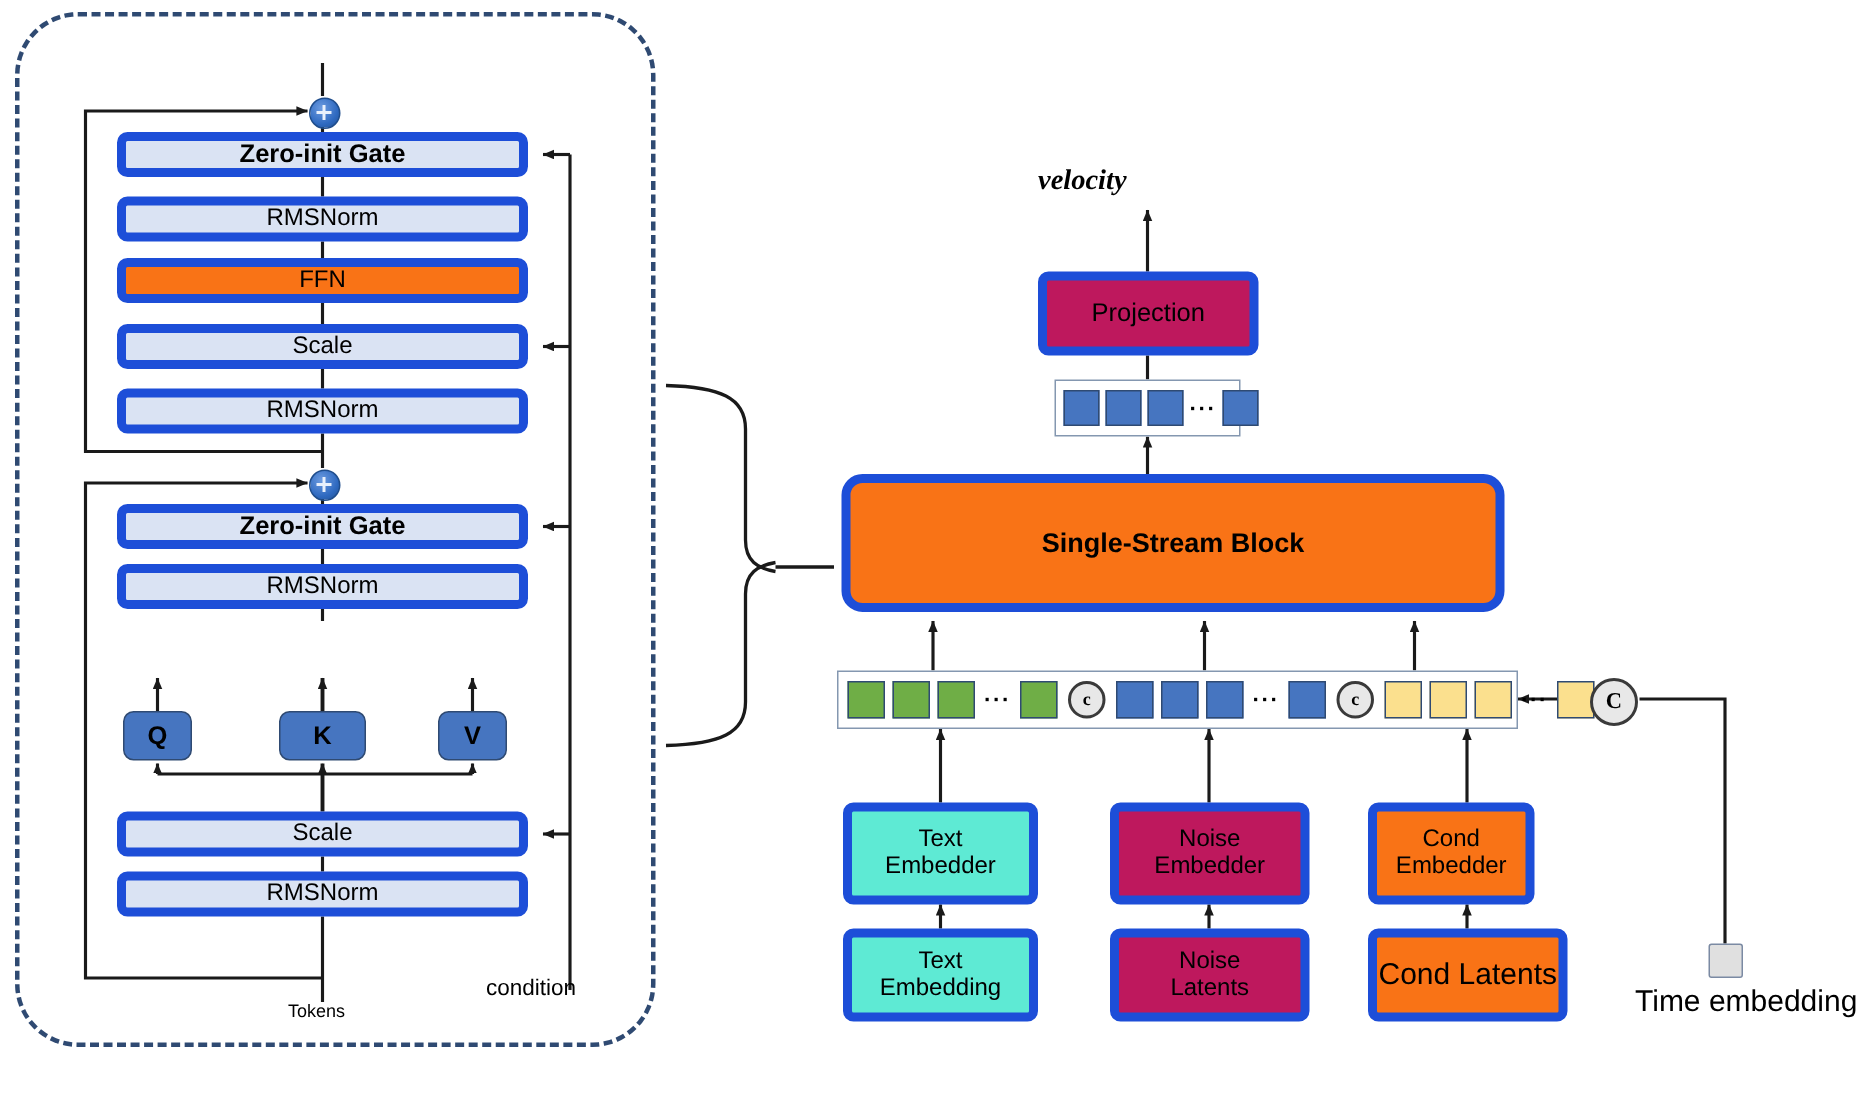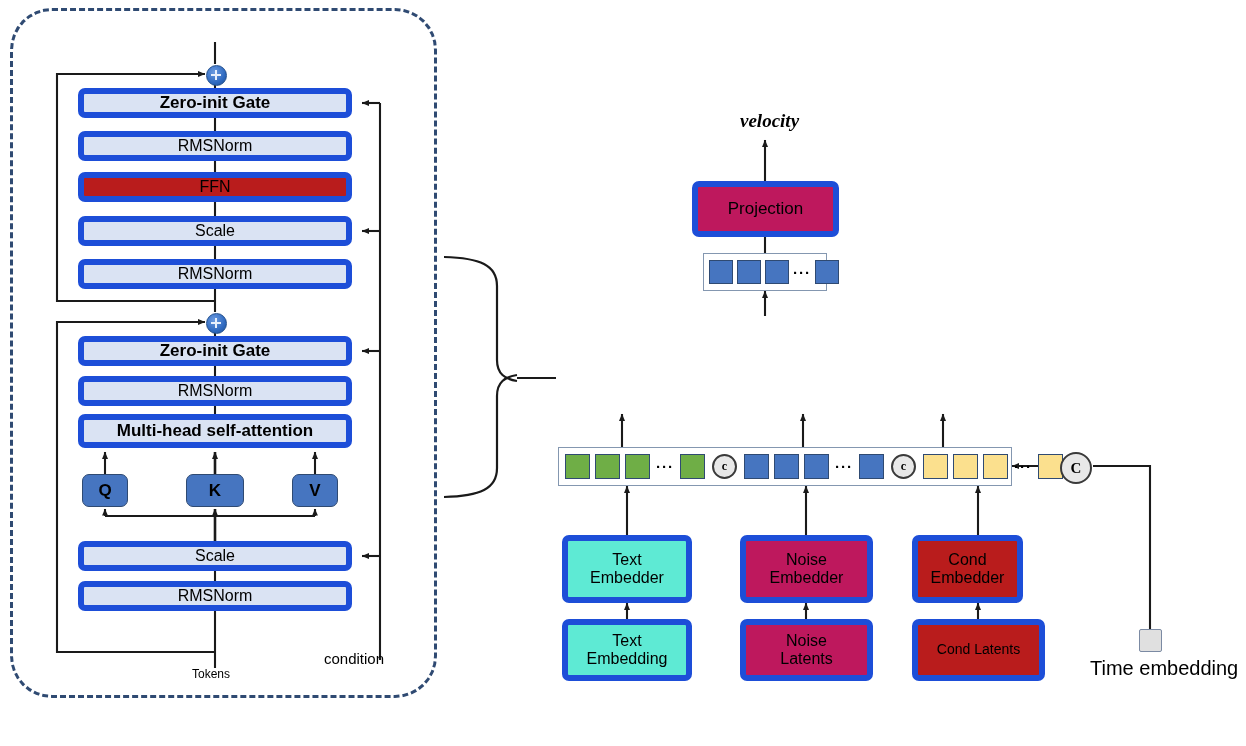--- a/index.html
+++ b/index.html
@@ -19,21 +19,21 @@
     display:flex;align-items:center;justify-content:center;
     text-align:center;
     border:6px solid #1d4ed8;
     border-radius:7px;
     color:#000000;
     line-height:1.12;
     white-space:pre-line;
     z-index:3;
   }
   .n-blue  {background:#DAE3F3;}
-  .n-yellow{background:#b91c1c;}
+  .n-yellow{background:#f97316;}
   .n-green {background:#5eead4;}
   .n-mid   {background:#be185d;}
   .n-dark  {background:#4675C0;color:#000;border:1px solid #2F4A72;}
   .n-gray  {background:#E0E0E0;border:1px solid #7B8AA3;border-radius:2px;}
 
   
   .dashed-box{
     position:absolute;
     box-sizing:border-box;
     border:3px dashed #2F4A72;
@@ -215,46 +215,46 @@
   <div class="node n-blue" style="left:78px;top:216px;width:274px;height:30px;font-size:16px;">Scale</div>
 
   <div class="node n-blue" style="left:78px;top:259px;width:274px;height:30px;font-size:16px;">RMSNorm</div>
 
   <div class="plus" style="left:206px;top:313px;"></div>
 
   <div class="node n-blue" style="left:78px;top:336px;width:274px;height:30px;font-size:17px;font-weight:bold;">Zero-init Gate</div>
 
   <div class="node n-blue" style="left:78px;top:376px;width:274px;height:30px;font-size:16px;">RMSNorm</div>
 
-  <div class="node n-blue" style="left:78px;top:414px;width:274px;height:34px;font-size:17px;font-weight:bold;">Multi-head self-attention</div>
 
   <div class="node n-dark" style="left:82px;top:474px;width:46px;height:33px;font-size:17px;font-weight:bold;">Q</div>
   <div class="node n-dark" style="left:186px;top:474px;width:58px;height:33px;font-size:17px;font-weight:bold;">K</div>
   <div class="node n-dark" style="left:292px;top:474px;width:46px;height:33px;font-size:17px;font-weight:bold;">V</div>
 
   <div class="node n-blue" style="left:78px;top:541px;width:274px;height:30px;font-size:16px;">Scale</div>
 
   <div class="node n-blue" style="left:78px;top:581px;width:274px;height:30px;font-size:16px;">RMSNorm</div>
 
   <div class="lbl" style="left:175px;top:667px;font-size:12px;margin-left:17px;">Tokens</div>
 
   <div class="lbl" style="left:324px;top:650px;font-size:15px;">condition</div>
 
-  <div class="lbl lbl-velocity" style="left:740px;top:110px;">velocity</div>
+  <div class="lbl lbl-velocity" style="left:692px;top:110px;">velocity</div>
 
   <div class="node n-mid" style="left:692px;top:181px;width:147px;height:56px;font-size:17px;">Projection</div>
 
   <div class="strip" style="left:703px;top:253px;width:124px;height:38px;padding:0 5px;gap:4px;">
       <div class="tok tok-blue" style="width: 24px; height: 24px;"></div>
       <div class="tok tok-blue" style="width: 24px; height: 24px;"></div>
       <div class="tok tok-blue" style="width: 24px; height: 24px;"></div>
       <div class="dots" style="width: 18px; height: 24px;">···</div>
       <div class="tok tok-blue" style="width: 24px; height: 24px;"></div>
     </div>
 
+  <div class="node n-yellow" style="left:561px;top:316px;width:442px;height:92px;font-size:18px;font-weight:bold;border-radius:14px;">Single-Stream Block</div>
 
   <div class="strip" style="left:558px;top:447px;width:454px;height:39px;padding:0 6px;gap:0px;">
       <div class="tok tok-green" style="width: 25px; height: 25px; margin-right: 5px;"></div>
       <div class="tok tok-green" style="width: 25px; height: 25px; margin-right: 5px;"></div>
       <div class="tok tok-green" style="width: 25px; height: 25px; margin-right: 5px;"></div>
       <div class="dots" style="width: 20px; height: 25px; margin-right: 5px;">···</div>
       <div class="tok tok-green" style="width: 25px; height: 25px;"></div>
       <div class="cc" style="width: 21px; height: 21px; margin-left: 7px; margin-right: 7px;">c</div>
       <div class="tok tok-blue" style="width: 25px; height: 25px; margin-right: 5px;"></div>
       <div class="tok tok-blue" style="width: 25px; height: 25px; margin-right: 5px;"></div>
@@ -275,18 +275,18 @@
 Embedder</div>
   <div class="node n-mid" style="left:740px;top:535px;width:133px;height:68px;font-size:16px;">Noise
 Embedder</div>
   <div class="node n-yellow" style="left:912px;top:535px;width:111px;height:68px;font-size:16px;">Cond
 Embedder</div>
 
   <div class="node n-green" style="left:562px;top:619px;width:130px;height:62px;font-size:16px;">Text
 Embedding</div>
   <div class="node n-mid" style="left:740px;top:619px;width:133px;height:62px;font-size:16px;">Noise
 Latents</div>
-  <div class="node n-yellow" style="left:912px;top:619px;width:133px;height:62px;font-size:14px;">Cond Latents</div>
+  <div class="node n-yellow" style="left:912px;top:619px;width:133px;height:62px;font-size:20px;">Cond Latents</div>
 
   <div class="node n-gray" style="left:1139px;top:629px;width:23px;height:23px;"></div>
   <div class="lbl" style="left:1090px;top:657px;font-size:20px;">Time embedding</div>
 
 </div>
 
 </body></html>

